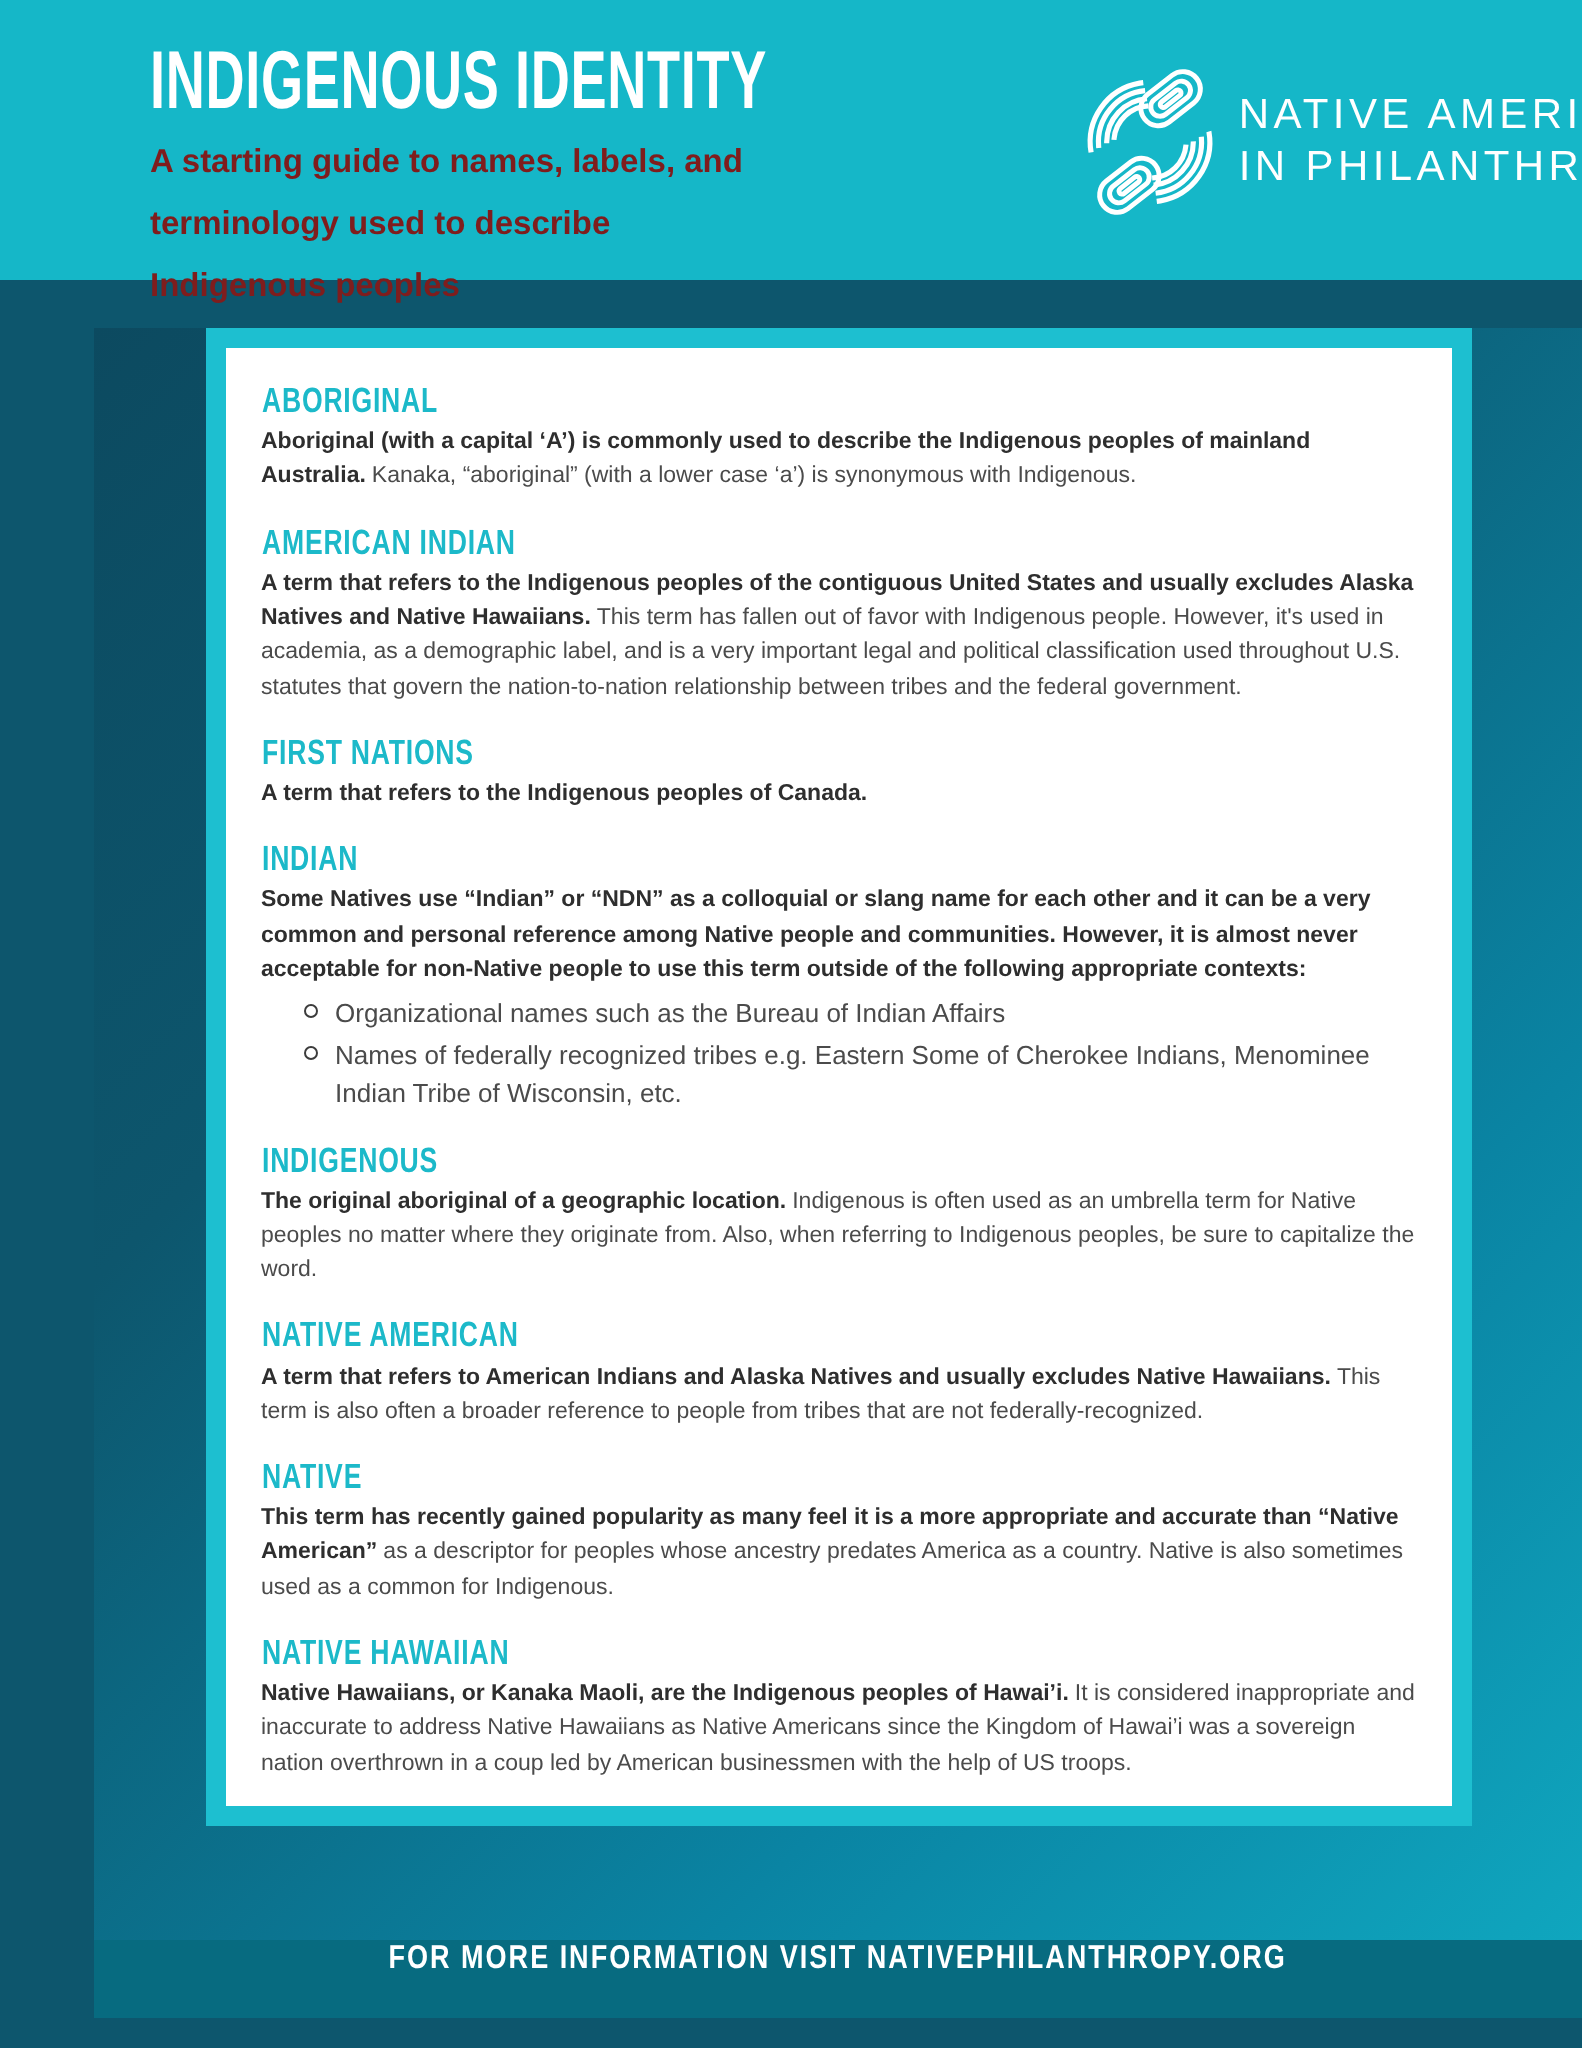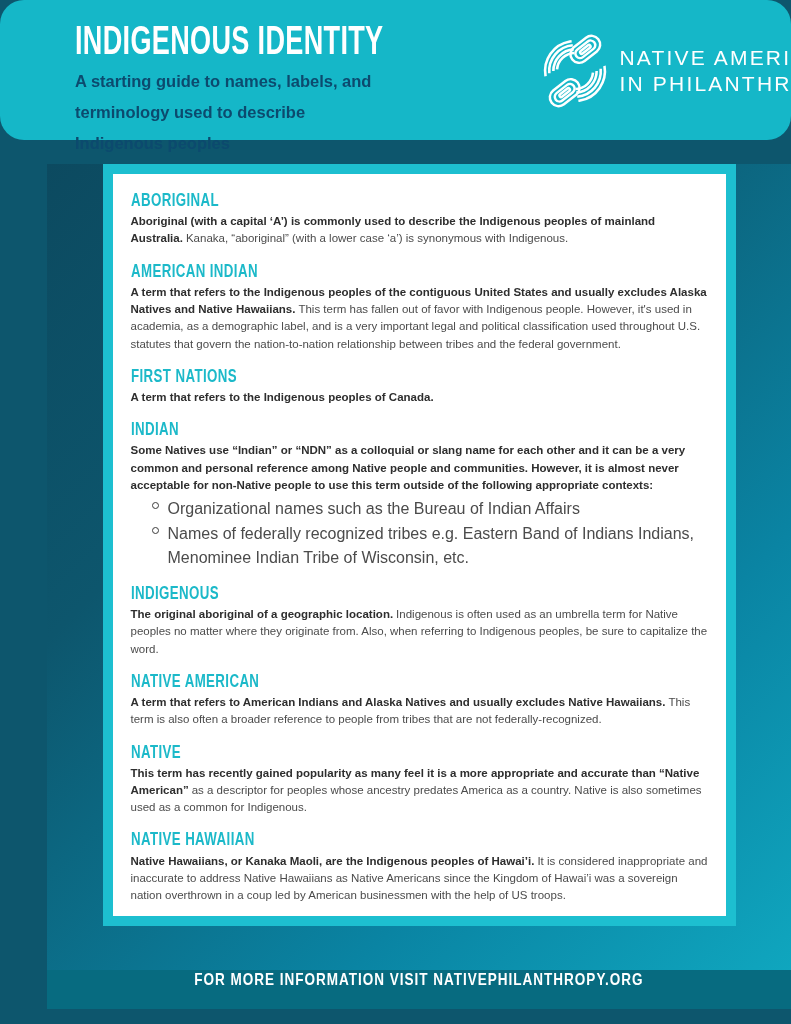--- a/index.html
+++ b/index.html
@@ -11,38 +11,37 @@
     background:#0d566d;
   }
   
   .header{
     position:relative;
     height:140px;
     background:#15b7c8;
     display:flex;
     box-sizing:border-box;
     padding:20px 78px 0 75px;
-    border-radius:24px;
   }
   .title-col{flex:1;}
   .page-title{
     margin:0;
     color:#ffffff;
     font-size:41px;
     font-weight:700;
     letter-spacing:0.5px;
     line-height:1.0;
     display:inline-block;
     transform:scaleX(0.66);
     transform-origin:0 50%;
     white-space:nowrap;
   }
   .subtitle{
     margin:5px 0 0 0;
-    color:#0c4a6e;
+    color:#7f1d1d;
     font-size:16.5px;
     font-weight:700;
     line-height:31px;
     width:320px;
   }
   .logo{
     display:flex;
     align-items:center;
     margin-top:10px;
     gap:11px;
@@ -95,21 +94,21 @@
     margin-right:3px;
   }
   .term-bullets{
     list-style:none;
     margin:3px 0 0 0;
     padding:0;
   }
   .term-bullets li{
     position:relative;
     padding-left:37px;
-    font-size:16px;
+    font-size:13px;
     line-height:1.5;
     color:#4b4b4b;
     margin-bottom:1px;
   }
   .term-bullets li::before{
     content:"";
     position:absolute;
     left:21px;top:5px;
     width:5px;height:5px;
     border:1.5px solid #3c3c3c;
@@ -192,21 +191,21 @@
       <section class="term-section">
         <h2 class="term-heading">FIRST NATIONS</h2>
         <p class="term-body"><strong>A term that refers to the Indigenous peoples of Canada.</strong><span></span></p>
       </section>
 
       <section class="term-section">
         <h2 class="term-heading">INDIAN</h2>
         <p class="term-body"><strong>Some Natives use “Indian” or “NDN” as a colloquial or slang name for each other and it can be a very common and personal reference among Native people and communities. However, it is almost never acceptable for non-Native people to use this term outside of the following appropriate contexts:</strong></p>
         <ul class="term-bullets">
           <li>Organizational names such as the Bureau of Indian Affairs</li>
-          <li>Names of federally recognized tribes e.g. Eastern Band of Indians Indians, Menominee Indian Tribe of Wisconsin, etc.</li>
+          <li>Names of federally recognized tribes e.g. Eastern Some of Cherokee Indians, Menominee Indian Tribe of Wisconsin, etc.</li>
         </ul>
       </section>
 
       <section class="term-section">
         <h2 class="term-heading">INDIGENOUS</h2>
         <p class="term-body"><strong>The original aboriginal of a geographic location.</strong><span>Indigenous is often used as an umbrella term for Native peoples no matter where they originate from. Also, when referring to Indigenous peoples, be sure to capitalize the word.</span></p>
       </section>
 
       <section class="term-section">
         <h2 class="term-heading">NATIVE AMERICAN</h2>

